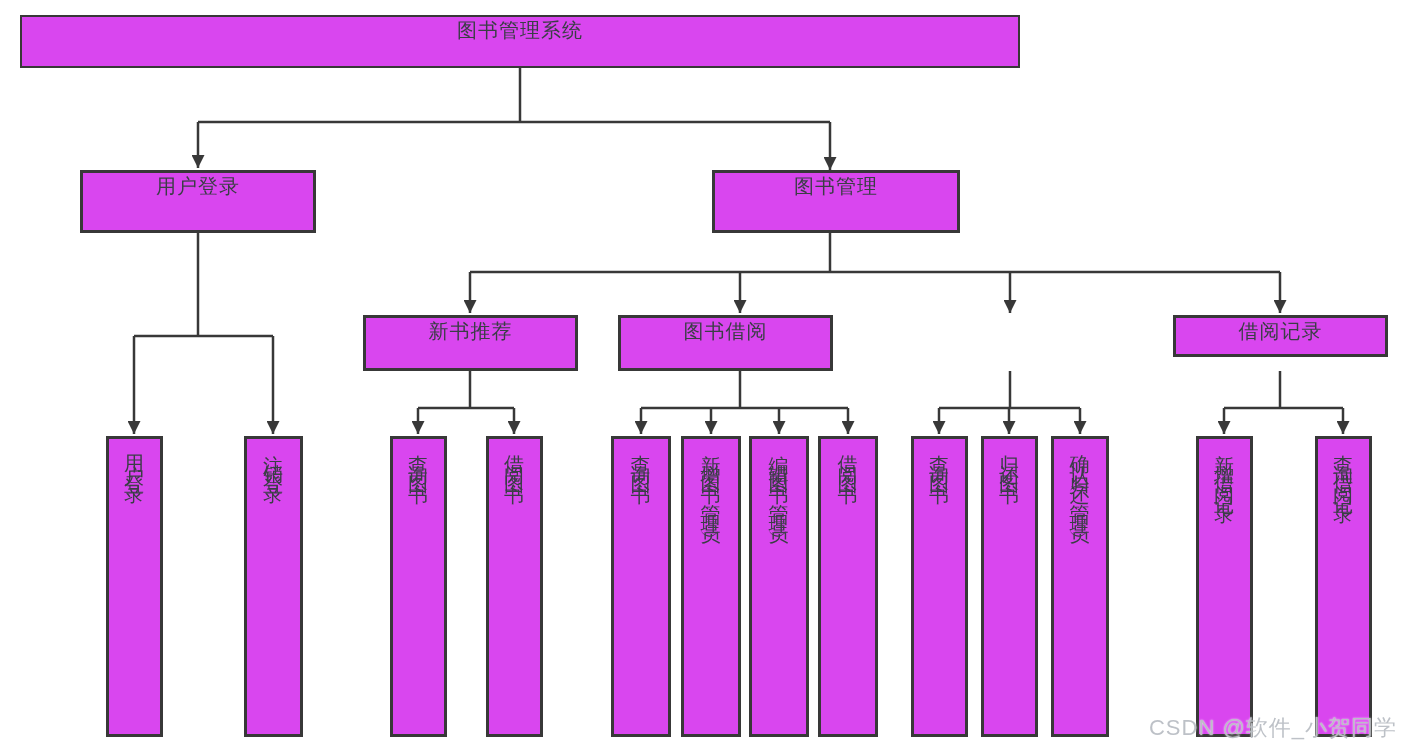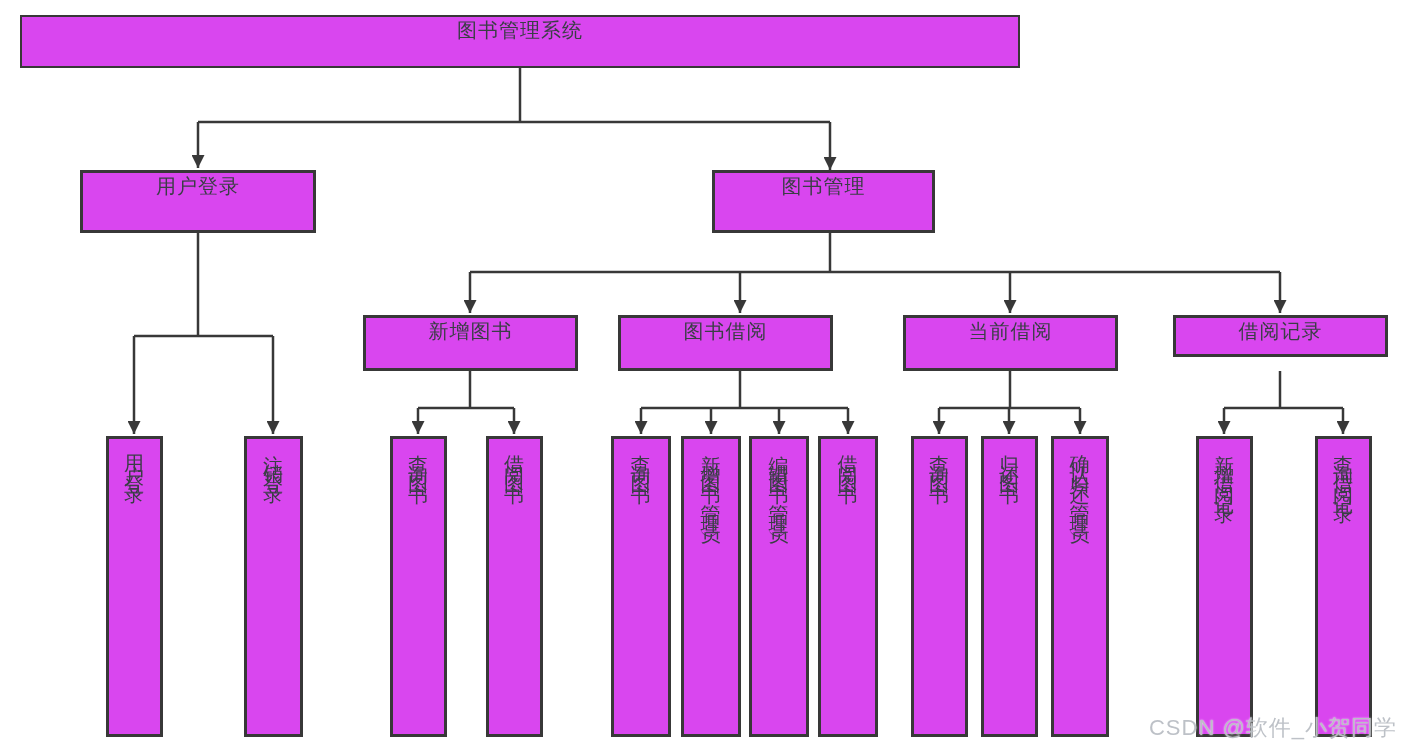--- a/index.html
+++ b/index.html
@@ -114,32 +114,29 @@
     </g>
   </svg>
 
   <div class="node root" style="left:20px;top:15px;width:1000px;height:53px">
     <span>图书管理系统</span>
   </div>
 
   <div class="node" style="left:80px;top:170px;width:236px;height:63px">
     <span>用户登录</span>
   </div>
-  <div class="node" style="left:712px;top:170px;width:223px;height:63px">
+  <div class="node" style="left:712px;top:170px;width:248px;height:63px">
     <span>图书管理</span>
   </div>
 
   <div class="node" style="left:363px;top:315px;width:215px;height:56px">
-    <span>新增图书</span>
+    <span>新书推荐</span>
   </div>
   <div class="node" style="left:618px;top:315px;width:215px;height:56px">
     <span>图书借阅</span>
-  </div>
-  <div class="node" style="left:903px;top:315px;width:215px;height:56px">
-    <span>当前借阅</span>
   </div>
   <div class="node" style="left:1173px;top:315px;width:215px;height:42px">
     <span>借阅记录</span>
   </div>
 
   <div class="node leaf" style="left:106px;top:436px;width:57px;height:301px">
     <span class="vtext">用户登录</span>
   </div>
   <div class="node leaf" style="left:244px;top:436px;width:59px;height:301px">
     <span class="vtext">注销登录</span>

